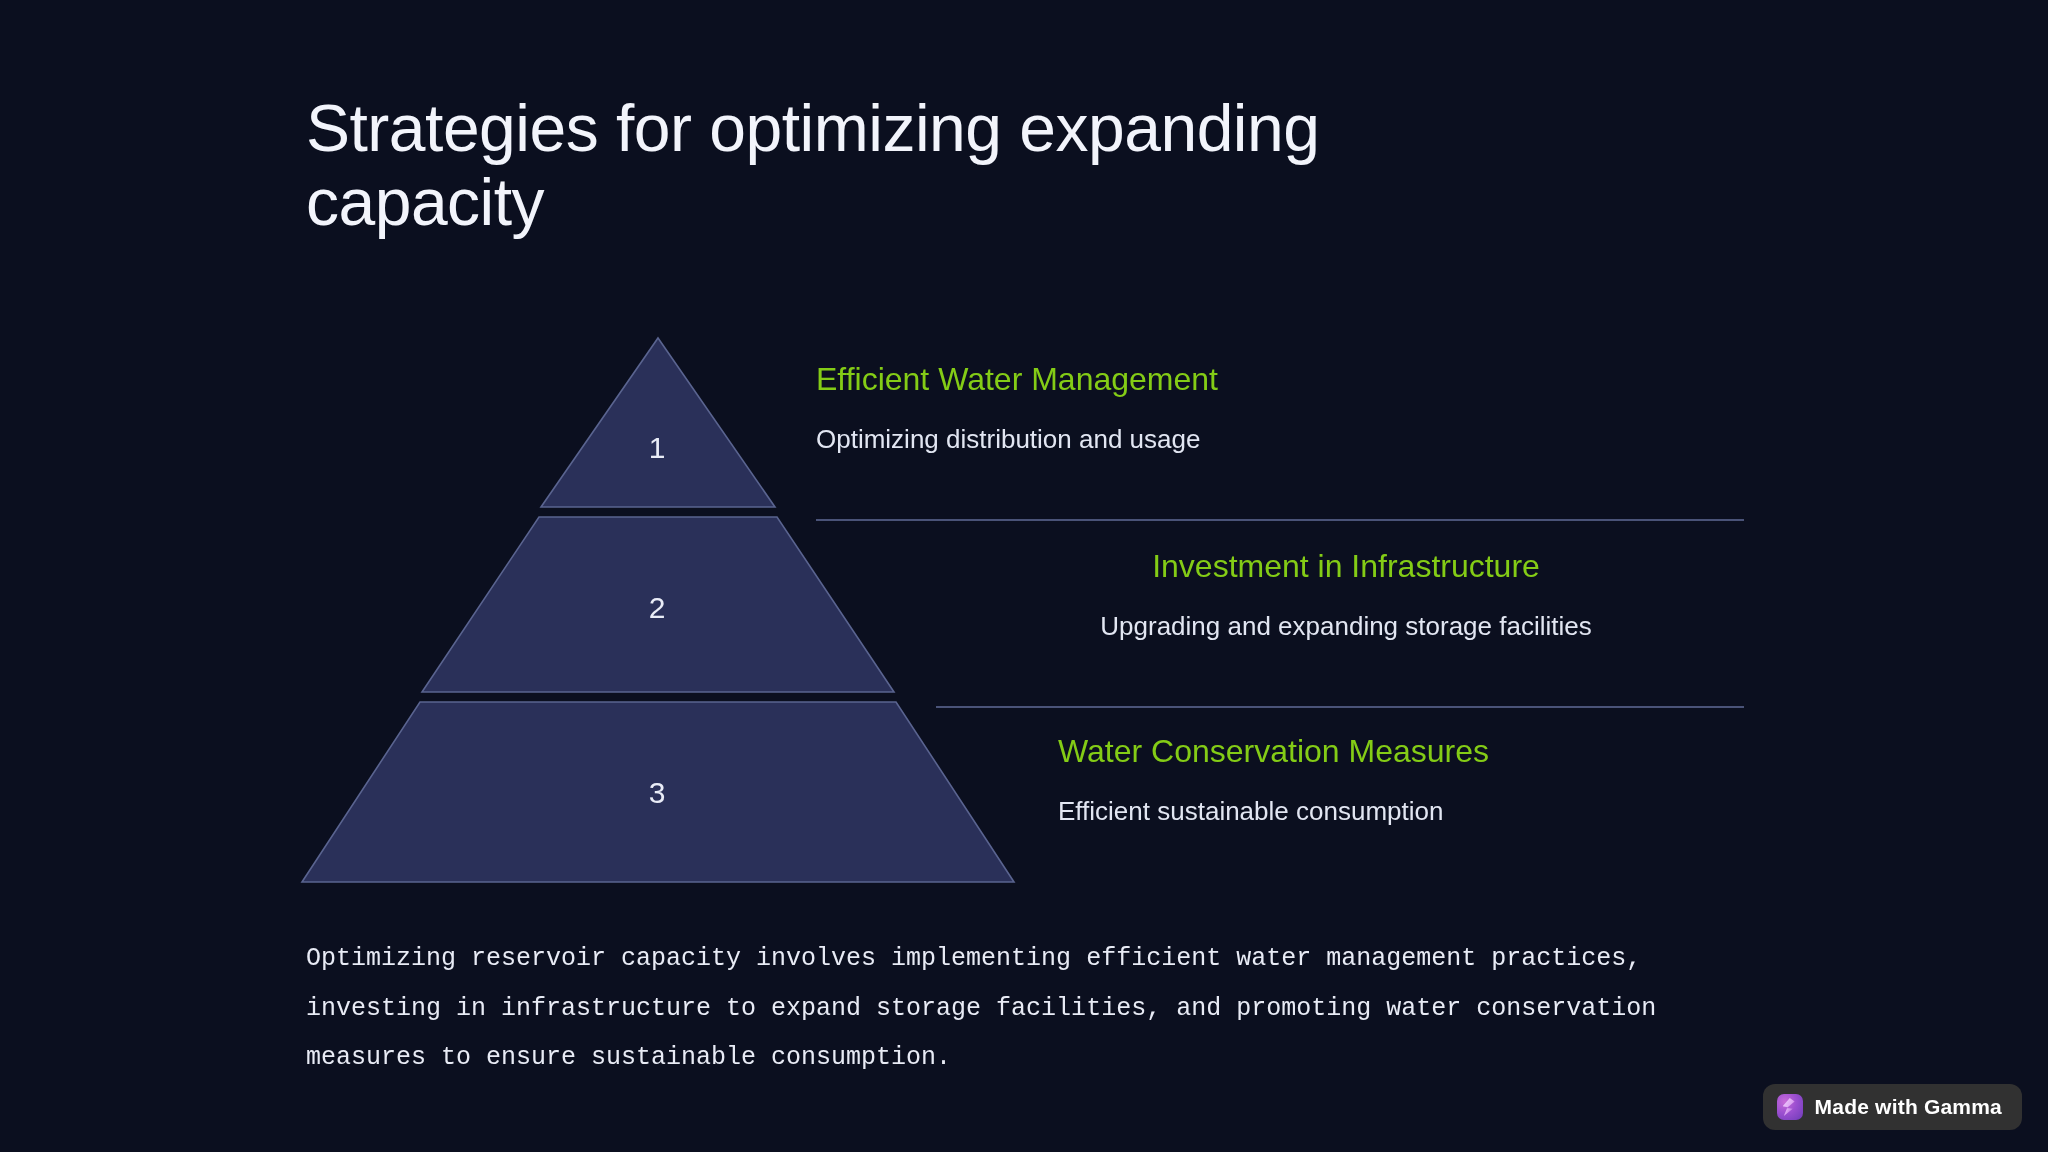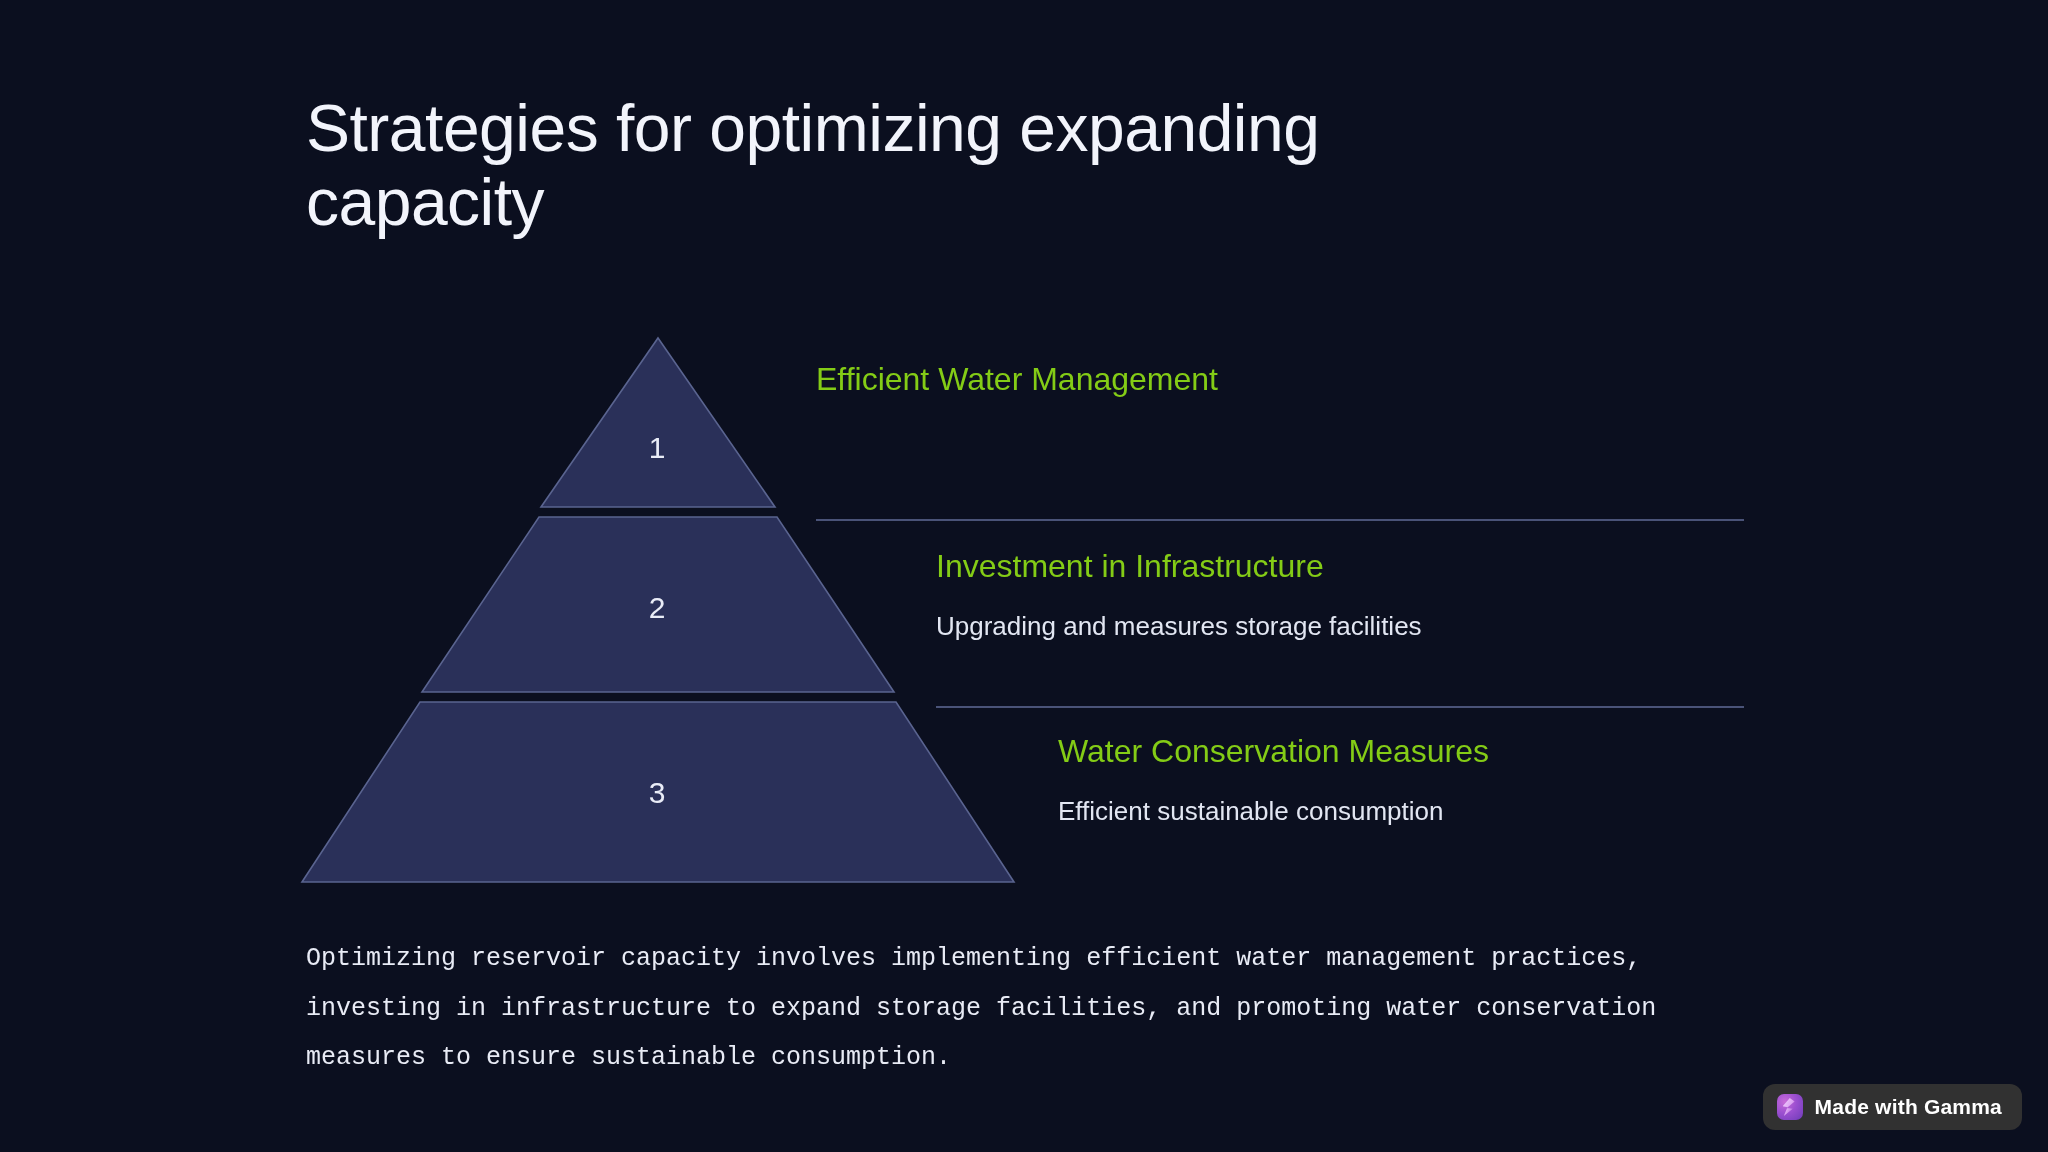--- a/index.html
+++ b/index.html
@@ -79,21 +79,21 @@
     white-space:nowrap;
   }
   .divider {
     position:absolute;
     height:2px;
     background:#4a5378;
     right:0;
   }
 
   .row-1 { top:26px; padding-left:520px; }
-  .row-2 { top:213px; padding-left:640px; }
+  .row-2 { top:213px; padding-left:640px;text-align:center; }
   .row-3 { top:398px; padding-left:762px; }
 
   .div-1 { top:185px; left:520px; right:12px; }
   .div-2 { top:372px; left:640px; right:12px; }
 
   
   .body-copy {
     position:absolute;
     left:306px; top:934px;
     width:1400px;
@@ -161,26 +161,27 @@
   </div>
 
   <div class="tier-number n1">1</div>
   <div class="tier-number n2">2</div>
   <div class="tier-number n3">3</div>
 
   <div class="rows">
 
     <div class="row row-1">
       <div class="row-head">Efficient Water Management</div>
+      <div class="row-sub">Optimizing distribution and usage</div>
     </div>
     <div class="divider div-1"></div>
 
     <div class="row row-2">
       <div class="row-head">Investment in Infrastructure</div>
-      <div class="row-sub">Upgrading and measures storage facilities</div>
+      <div class="row-sub">Upgrading and expanding storage facilities</div>
     </div>
     <div class="divider div-2"></div>
 
     <div class="row row-3">
       <div class="row-head">Water Conservation Measures</div>
       <div class="row-sub">Efficient sustainable consumption</div>
     </div>
 
   </div>
 

